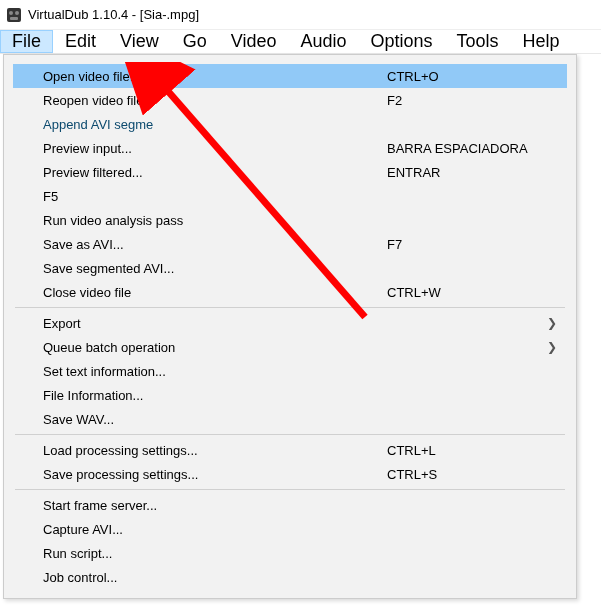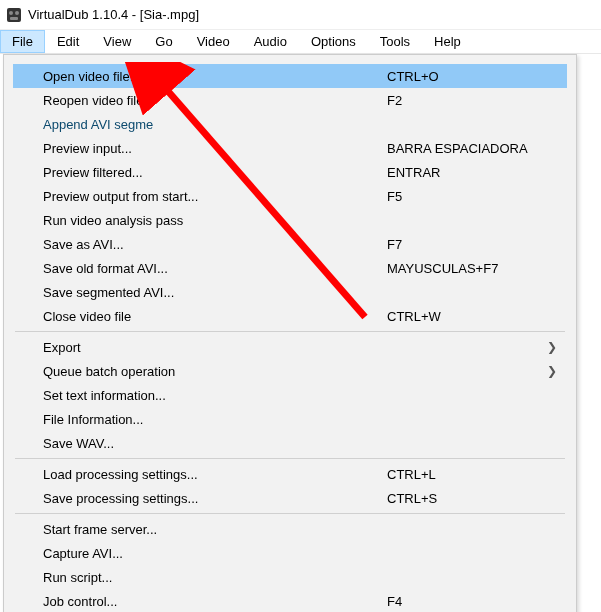--- a/index.html
+++ b/index.html
@@ -35,21 +35,21 @@
     }
     .menubar {
       display: flex;
       align-items: stretch;
       height: 24px;
       background: #ffffff;
       border-bottom: 1px solid #e8e8e8;
     }
     .menubar .menu-item {
       padding: 3px 12px;
-      font-size: 13px;
+      font-size: 18px;
       color: #000;
       display: flex;
       align-items: center;
       cursor: default;
     }
     .menubar .menu-item.active {
       background: #cce8ff;
       border: 1px solid #99d1ff;
       padding: 2px 11px;
     }
@@ -148,36 +148,31 @@
   </div>
   <div class="item">
     <span class="label">Preview input...</span>
     <span class="shortcut">BARRA ESPACIADORA</span>
   </div>
   <div class="item">
     <span class="label">Preview filtered...</span>
     <span class="shortcut">ENTRAR</span>
   </div>
   <div class="item">
-    <span class="label">Preview output from start...</span>
     <span class="shortcut">F5</span>
   </div>
   <div class="item">
     <span class="label">Run video analysis pass</span>
     <span class="shortcut"></span>
   </div>
   <div class="item">
     <span class="label">Save as AVI...</span>
     <span class="shortcut">F7</span>
   </div>
   <div class="item">
-    <span class="label">Save old format AVI...</span>
-    <span class="shortcut">MAYUSCULAS+F7</span>
-  </div>
-  <div class="item">
     <span class="label">Save segmented AVI...</span>
     <span class="shortcut"></span>
   </div>
   <div class="item">
     <span class="label">Close video file</span>
     <span class="shortcut">CTRL+W</span>
   </div>
 
   <div class="separator"></div>
 
@@ -222,21 +217,20 @@
   <div class="item">
     <span class="label">Capture AVI...</span>
     <span class="shortcut"></span>
   </div>
   <div class="item">
     <span class="label">Run script...</span>
     <span class="shortcut"></span>
   </div>
   <div class="item">
     <span class="label">Job control...</span>
-    <span class="shortcut">F4</span>
   </div>
 </div>
 
 <svg class="annotation-arrow" width="280" height="280">
   <defs>
     <marker id="arrowhead" markerWidth="12" markerHeight="10" refX="2" refY="5" orient="auto">
       <polygon points="0 0, 12 5, 0 10" fill="#ff0000"></polygon>
     </marker>
   </defs>
   <line x1="245" y1="255" x2="40" y2="20" stroke="#ff0000" stroke-width="7" marker-end="url(#arrowhead)"></line>

